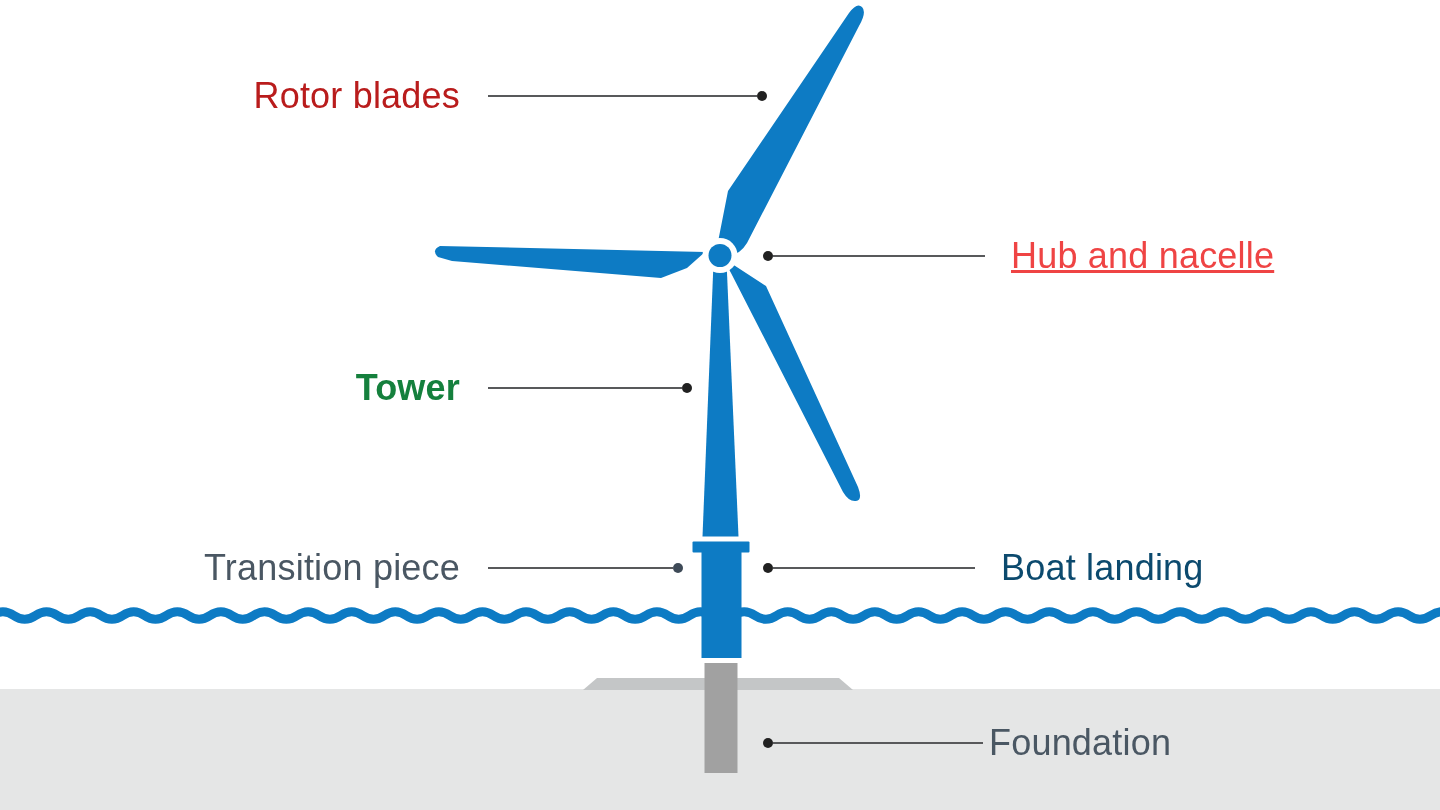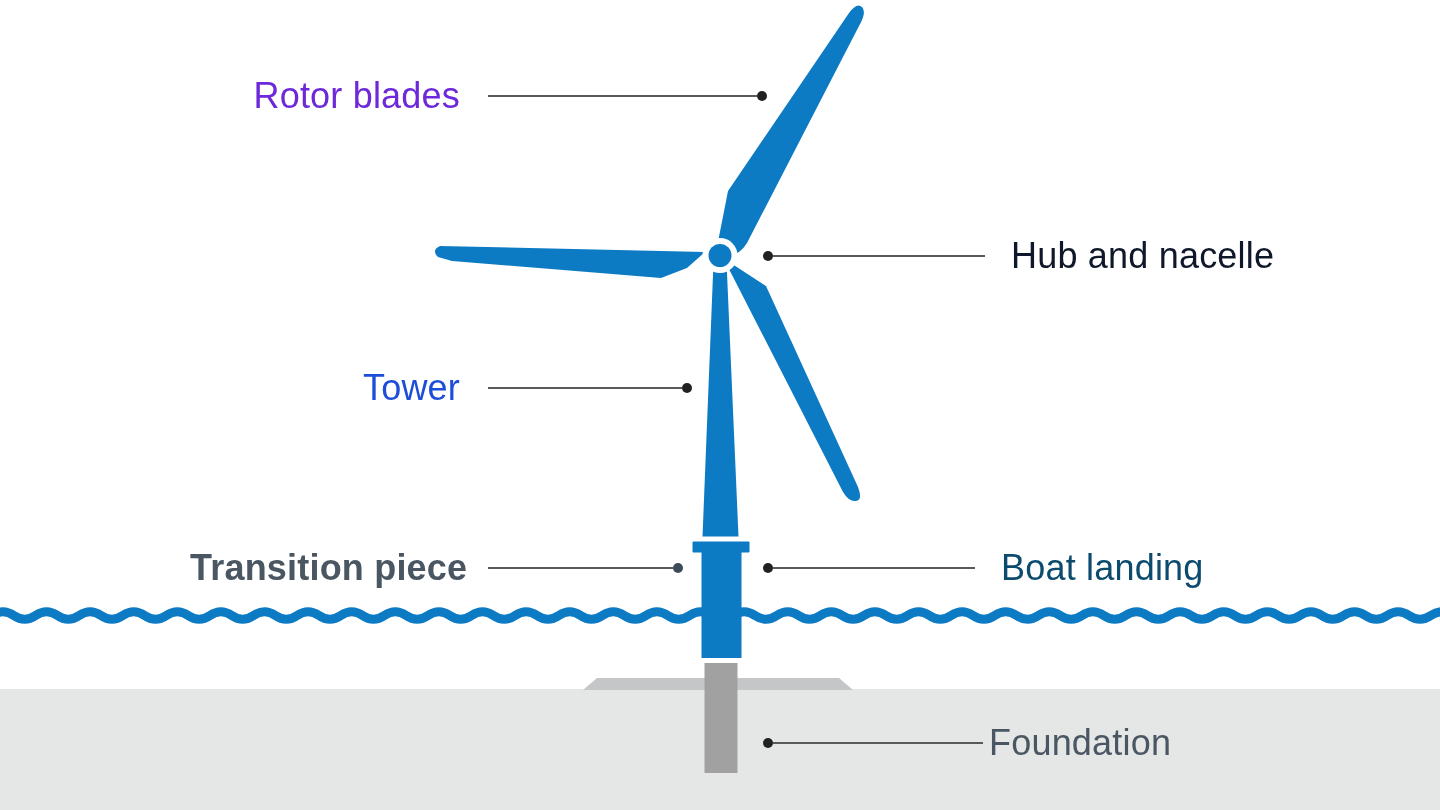--- a/index.html
+++ b/index.html
@@ -76,41 +76,41 @@
 
     <path d="M716 252 L728 191 L849 13 Q857 2 862 7 Q867 12 859 26 L747 243 Q738 258 724 254 Z" fill="#0d7bc4"></path>
     <path d="M440 246 Q431 250 438 257 L452 261 L661 278 L687 268 L705 252 Z" fill="#0d7bc4"></path>
     <path d="M723 258 L766 286 L858 487 Q863 500 856 501 Q849 502 843 492 L731 273 Z" fill="#0d7bc4"></path>
 
     <circle cx="720" cy="255.5" r="17.5" fill="#ffffff"></circle>
     <circle cx="720" cy="255.5" r="11.5" fill="#0d7bc4"></circle>
   </svg>
 
   <div class="label-row left" id="row-rotor">
-    <span class="txt" style="color: #6d28d9;">Rotor blades</span>
+    <span class="txt" style="color: #b91c1c;">Rotor blades</span>
     <span class="line"></span>
     <span class="dot"></span>
   </div>
 
   <div class="label-row left" id="row-tower">
-    <span class="txt" style="color: #1d4ed8;">Tower</span>
+    <span class="txt" style="color: #15803d; font-weight: bold;">Tower</span>
     <span class="line"></span>
     <span class="dot"></span>
   </div>
 
   <div class="label-row left" id="row-transition">
-    <span class="txt" style="color: rgb(74, 87, 99); font-weight: bold;">Transition piece</span>
+    <span class="txt" style="color: rgb(74, 87, 99);">Transition piece</span>
     <span class="line"></span>
     <span class="dot" style="background:#3e4a57"></span>
   </div>
 
   <div class="label-row right" id="row-hub">
     <span class="dot"></span>
     <span class="line"></span>
-    <span class="txt" style="color: #0f172a;">Hub and nacelle</span>
+    <span class="txt" style="color: #ef4444; text-decoration: underline;">Hub and nacelle</span>
   </div>
 
   <div class="label-row right" id="row-boat">
     <span class="dot"></span>
     <span class="line"></span>
     <span class="txt" style="color: #0c4a6e;">Boat landing</span>
   </div>
 
   <div class="label-row right" id="row-foundation">
     <span class="dot"></span>

